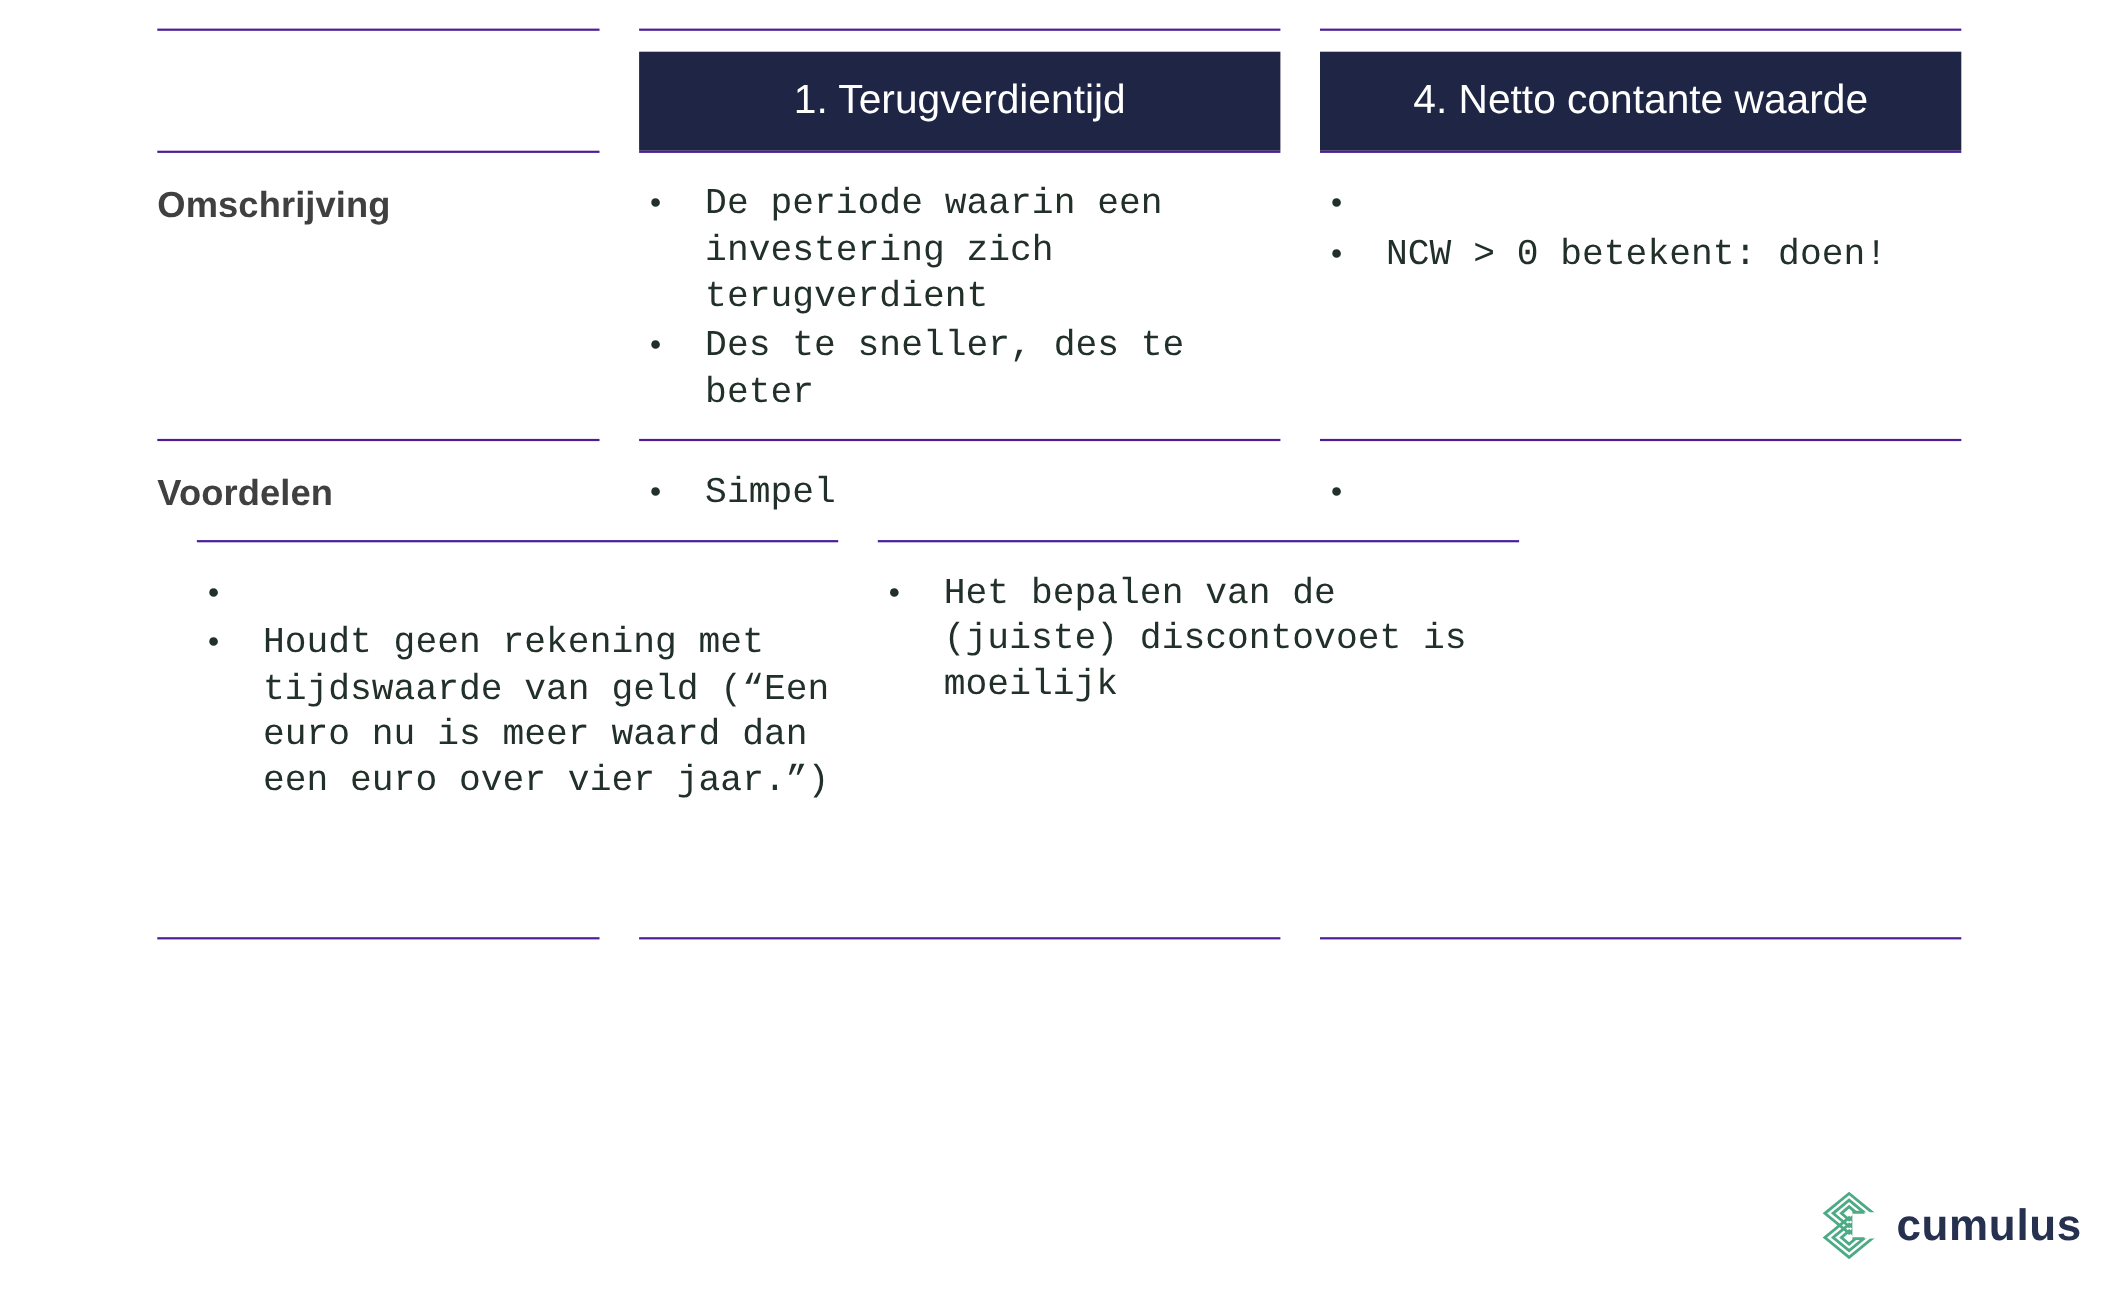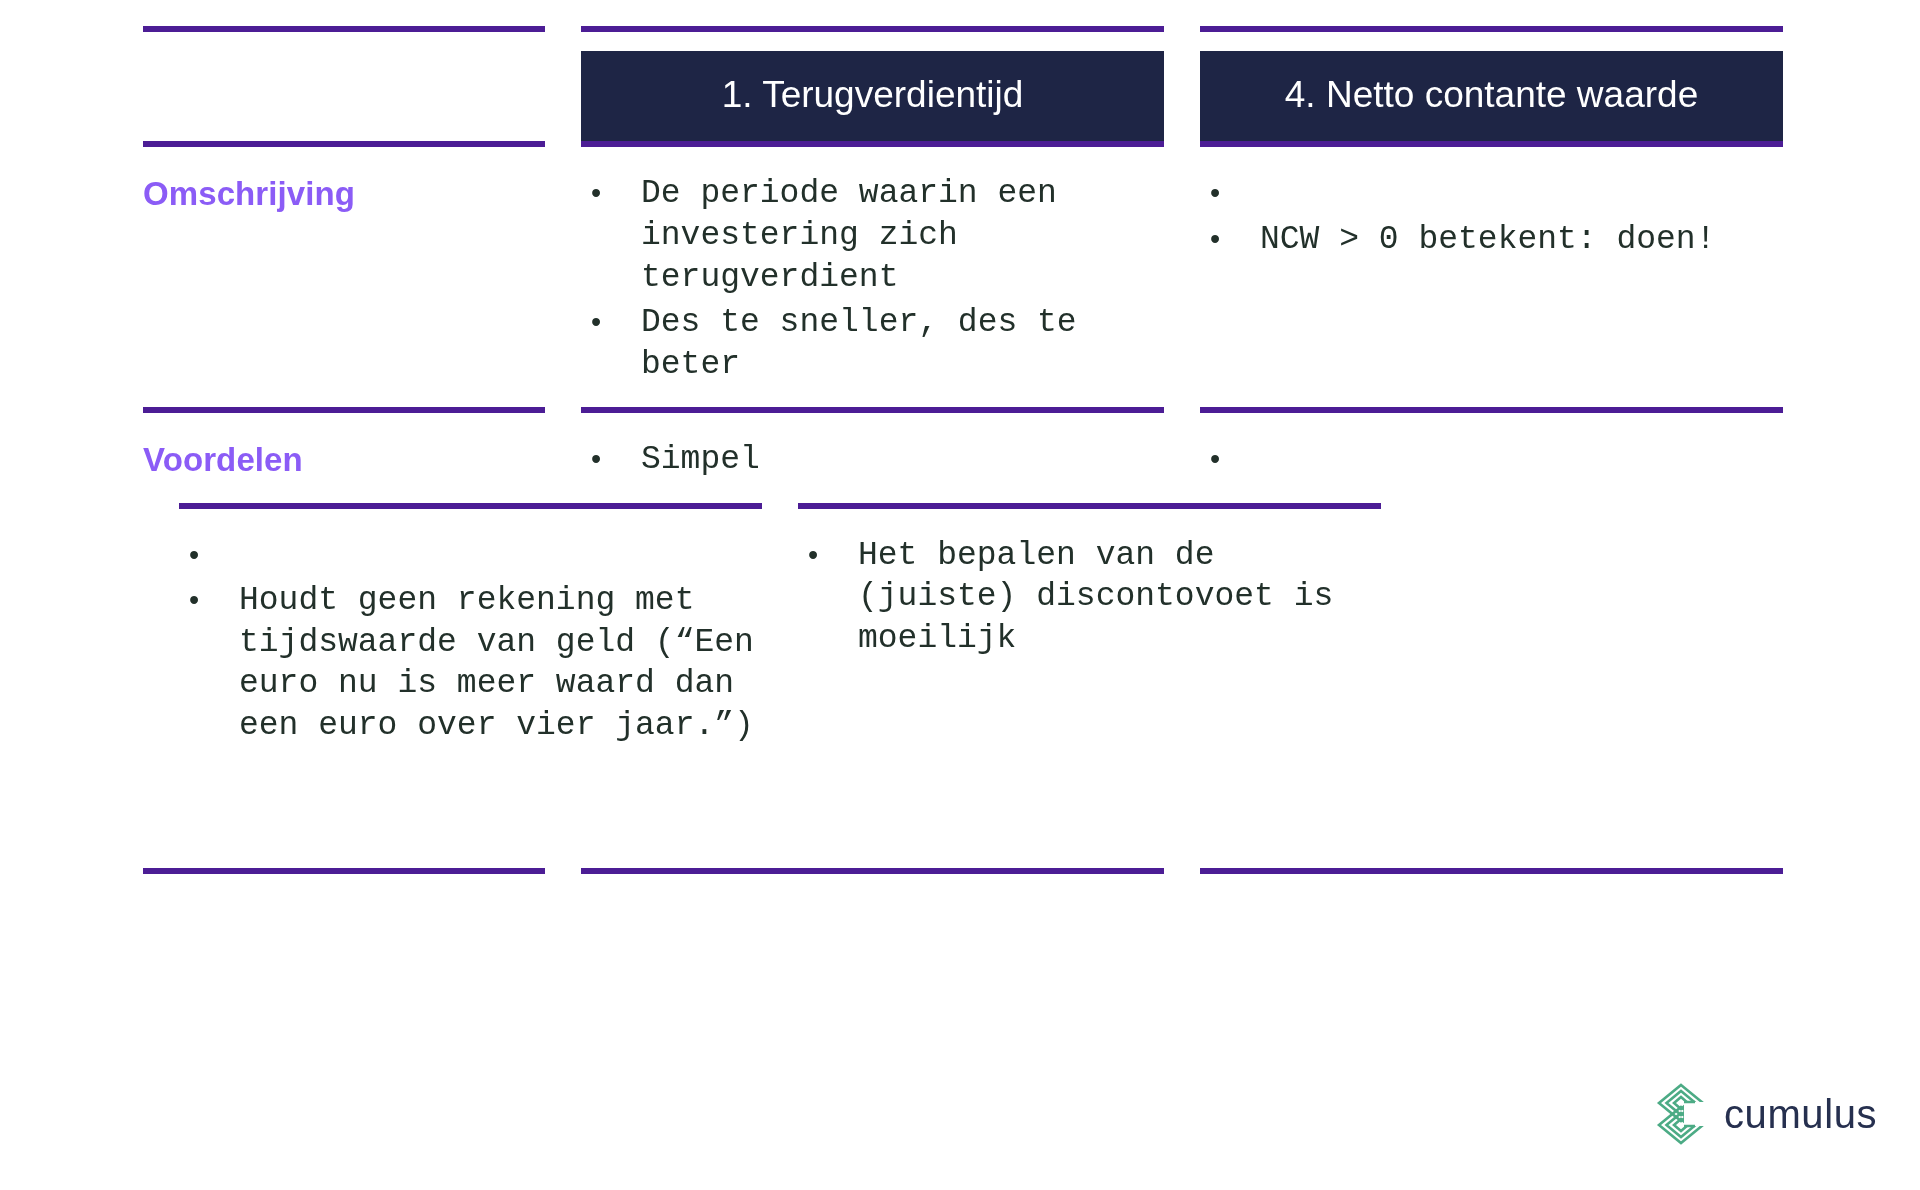--- a/index.html
+++ b/index.html
@@ -38,21 +38,21 @@
   }
   .col-gap { width: 36px; flex: 0 0 36px; }
   .col-body {
     width: 583px;
     flex: 0 0 583px;
     box-sizing: border-box;
   }
 
   
   .rule {
-    border-top: 6px solid #4c1d95;
+    border-top: 2px solid #4c1d95;
   }
 
   
   .header-row .col-body { padding-top: 0; }
   .hdr-box {
     background: #1e2545;
     color: #ffffff;
     font-size: 37px;
     line-height: 1.2;
     text-align: center;
@@ -63,21 +63,21 @@
   }
   .hdr-spacer-top { height: 19px; }
 
   
   .label-cell {
     font-size: 33px;
     font-weight: bold;
     letter-spacing: 0.1px;
     padding-top: 28px;
     padding-bottom: 10px;
-    color: #8b5cf6;
+    color: #404040;
   }
   .label-cell.black { color: #111111; }
 
   
   .bullets {
     list-style: none;
     margin: 0;
     padding: 26px 0 22px 0;
     color: #22302a;
     font-size: 33px;
@@ -111,21 +111,21 @@
     position: absolute;
     left: 1650px;
     top: 1082px;
     display: flex;
     align-items: center;
     gap: 16px;
   }
   #brand-logo .mark { width: 58px; height: 64px; display: block; }
   #brand-logo .wordmark {
     font-size: 40px;
-    font-weight: normal;
+    font-weight: bold;
     color: #26304f;
     letter-spacing: 0.6px;
     line-height: 1;
   }
 </style>
 </head>
 <body>
 
 <div id="comparison-table">
 

